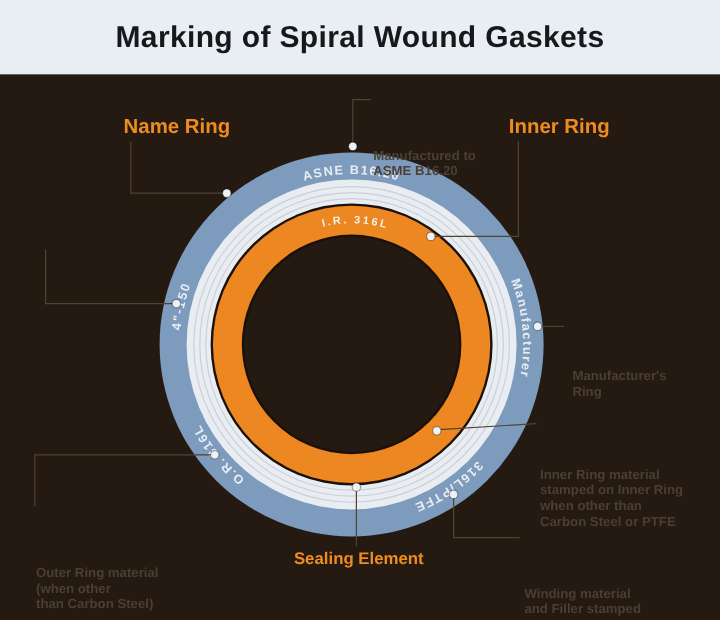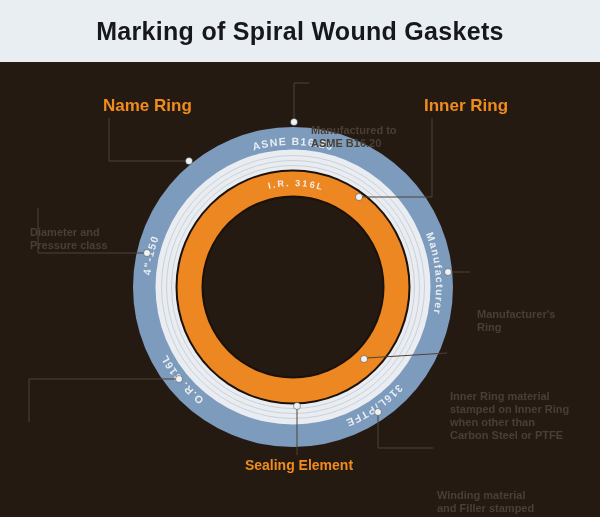--- a/index.html
+++ b/index.html
@@ -107,24 +107,25 @@
       <circle class="anchor-dot" cx="378" cy="350" r="3.5"></circle>
       <circle class="anchor-dot" cx="297" cy="344" r="3.5"></circle>
     </svg>
 
     <div class="lbl-orange" style="left:103px;top:34px;">Name Ring</div>
     <div class="lbl-orange" style="left:424px;top:34px;">Inner Ring</div>
     <div class="lbl-orange lbl-sealing" style="left:299px;top:395px;">Sealing Element</div>
 
     <div class="callout" style="left:311px;top:14px;">Manufactured to
 ASME B16.20</div>
-    <div class="callout" style="left:30px;top:116px;">Diameter and
-Pressure class</div>
     <div class="callout" style="left:477px;top:198px;">Manufacturer's
 Ring</div>
     <div class="callout" style="left:450px;top:280px;">Inner Ring material
 stamped on Inner Ring
 when other than
 Carbon Steel or PTFE</div>
+    <div class="callout" style="left:30px;top:362px;">Outer Ring material
+(when other
+than Carbon Steel)</div>
     <div class="callout" style="left:437px;top:379px;">Winding material
 and Filler stamped</div>
   </div>
 </div>
 
 </body></html>

